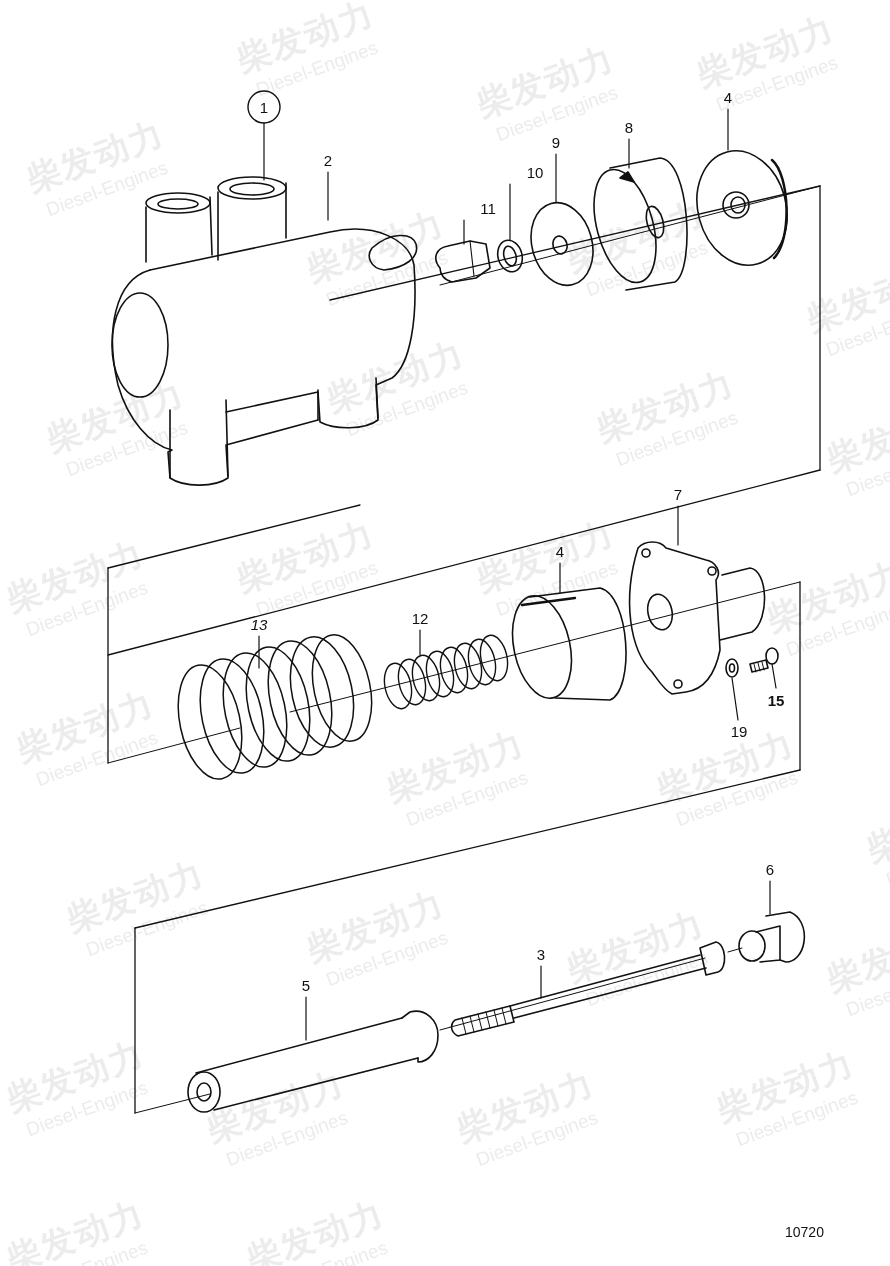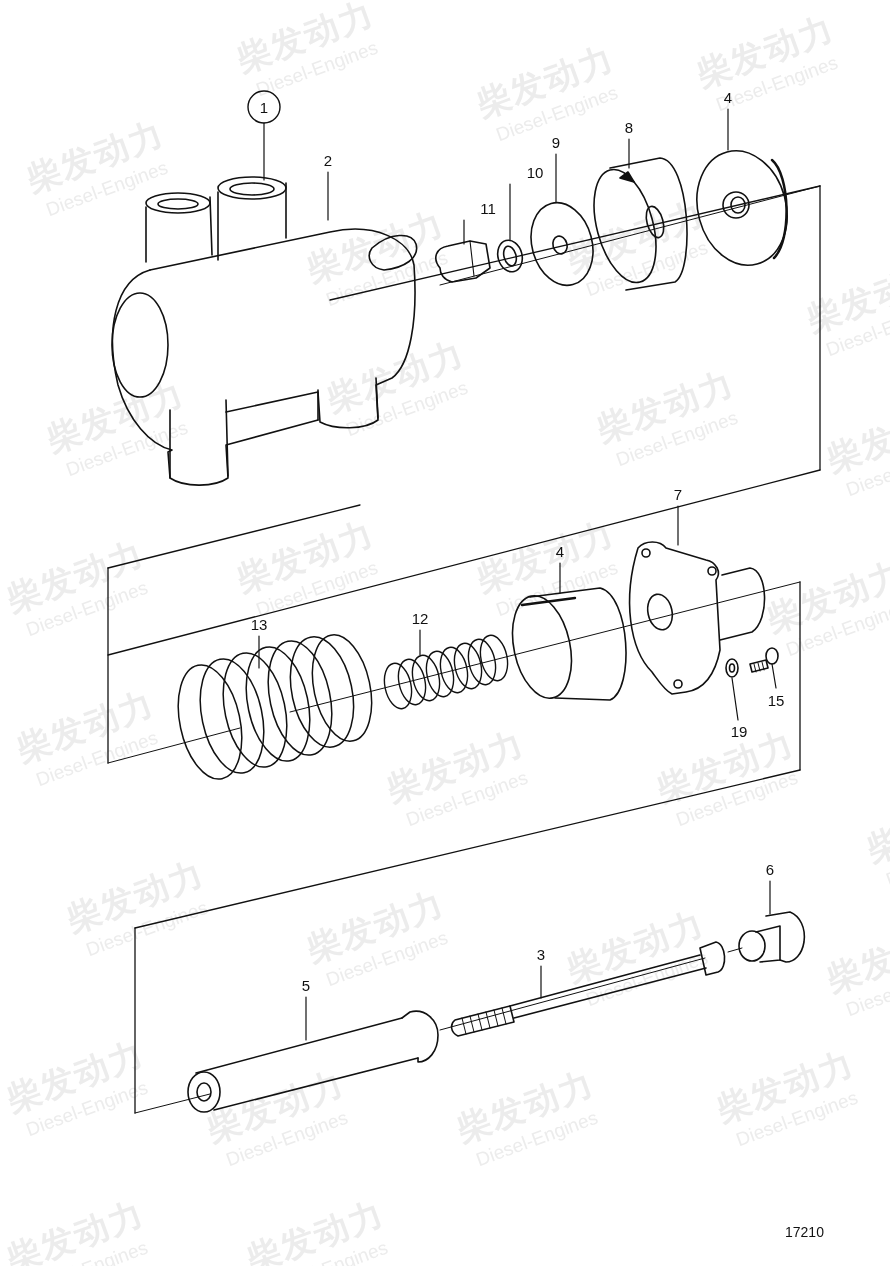--- a/index.html
+++ b/index.html
@@ -302,22 +302,22 @@
       <div class="label" style="left: 264px; top: 107px;">1</div>
       <div class="label" style="left: 328px; top: 160px;">2</div>
       <div class="label" style="left: 464px; top: 208px; margin-left: 24px;">11</div>
       <div class="label" style="left: 503px; top: 172px; margin-left: 32px;">10</div>
       <div class="label" style="left: 556px; top: 142px;">9</div>
       <div class="label" style="left: 629px; top: 127px;">8</div>
       <div class="label" style="left: 728px; top: 97px;">4</div>
       <div class="label" style="left: 678px; top: 494px;">7</div>
       <div class="label" style="left: 560px; top: 551px;">4</div>
       <div class="label" style="left: 420px; top: 618px; text-align: right;">12</div>
-      <div class="label" style="left: 259px; top: 624px;">13</div>
-      <div class="label" style="left: 776px; top: 700px;">15</div>
+      <div class="label" style="left: 259px; top: 624px; font-style: italic;">13</div>
+      <div class="label" style="left: 776px; top: 700px; font-weight: bold;">15</div>
       <div class="label" style="left: 739px; top: 731px;">19</div>
       <div class="label" style="left: 770px; top: 869px;">6</div>
       <div class="label" style="left: 541px; top: 954px;">3</div>
       <div class="label" style="left: 306px; top: 985px;">5</div>
     </div>
 
-  <div class="figno" style="left:785px; top:1224px;">17210</div>
+  <div class="figno" style="left:785px; top:1224px;">10720</div>
 </div>
 
 </body></html>

